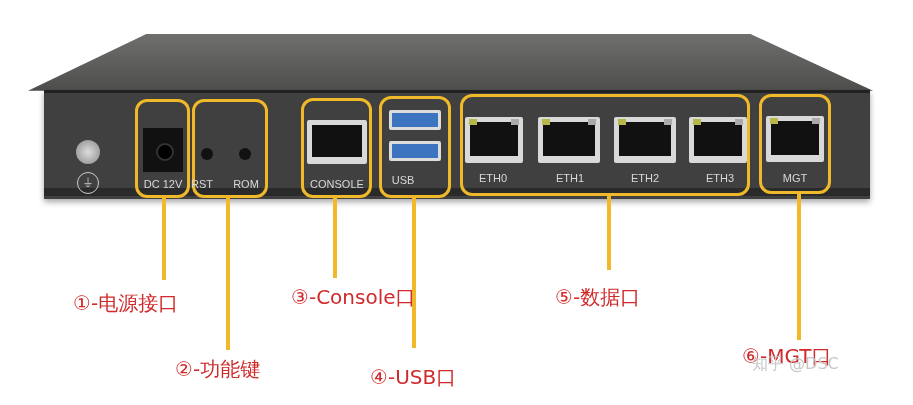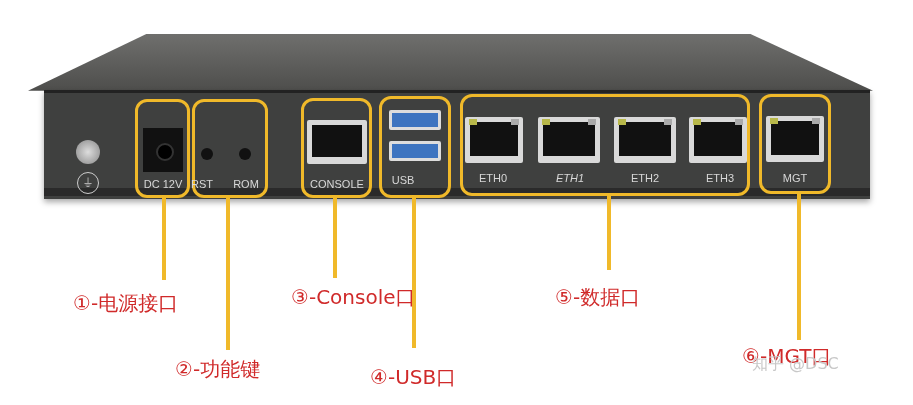--- a/index.html
+++ b/index.html
@@ -78,21 +78,21 @@
     <div class="hole"></div>
     <div class="led-l"></div>
     <div class="led-r"></div>
   </div>
 <div class="abs rj45" style="left:689px;top:117px;width:58px;height:46px;">
     <div class="hole"></div>
     <div class="led-l"></div>
     <div class="led-r"></div>
   </div>
 <div class="abs port-label" style="left:470px;top:172px;width:46px;text-align:center;">ETH0</div>
-<div class="abs port-label" style="left:547px;top:172px;width:46px;font-style:italic;">ETH1</div>
+<div class="abs port-label" style="left:547px;top:172px;width:46px;">ETH1</div>
 <div class="abs port-label" style="left:622px;top:172px;width:46px;">ETH2</div>
 <div class="abs port-label" style="left:697px;top:172px;width:46px;">ETH3</div>
 
 <div class="abs callout" style="left:759px;top:94px;width:72px;height:100px;"></div>
 <div class="abs rj45" style="left:766px;top:116px;width:58px;height:46px;">
     <div class="hole"></div>
     <div class="led-l"></div>
     <div class="led-r"></div>
   </div>
 <div class="abs port-label" style="left:760px;top:172px;width:70px;">MGT</div>

